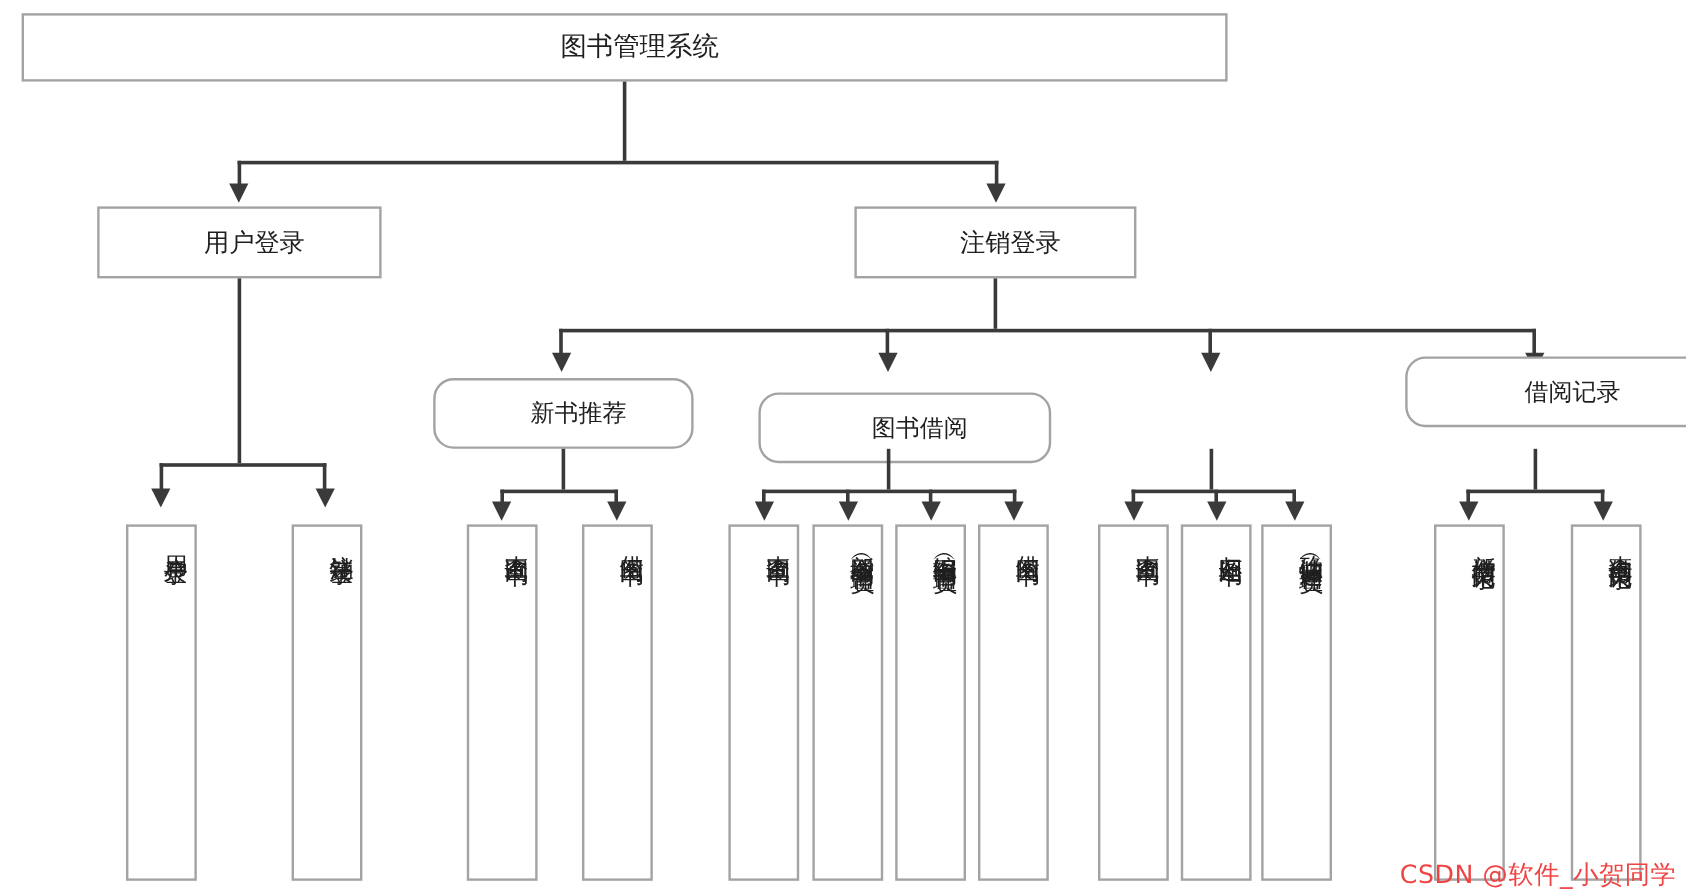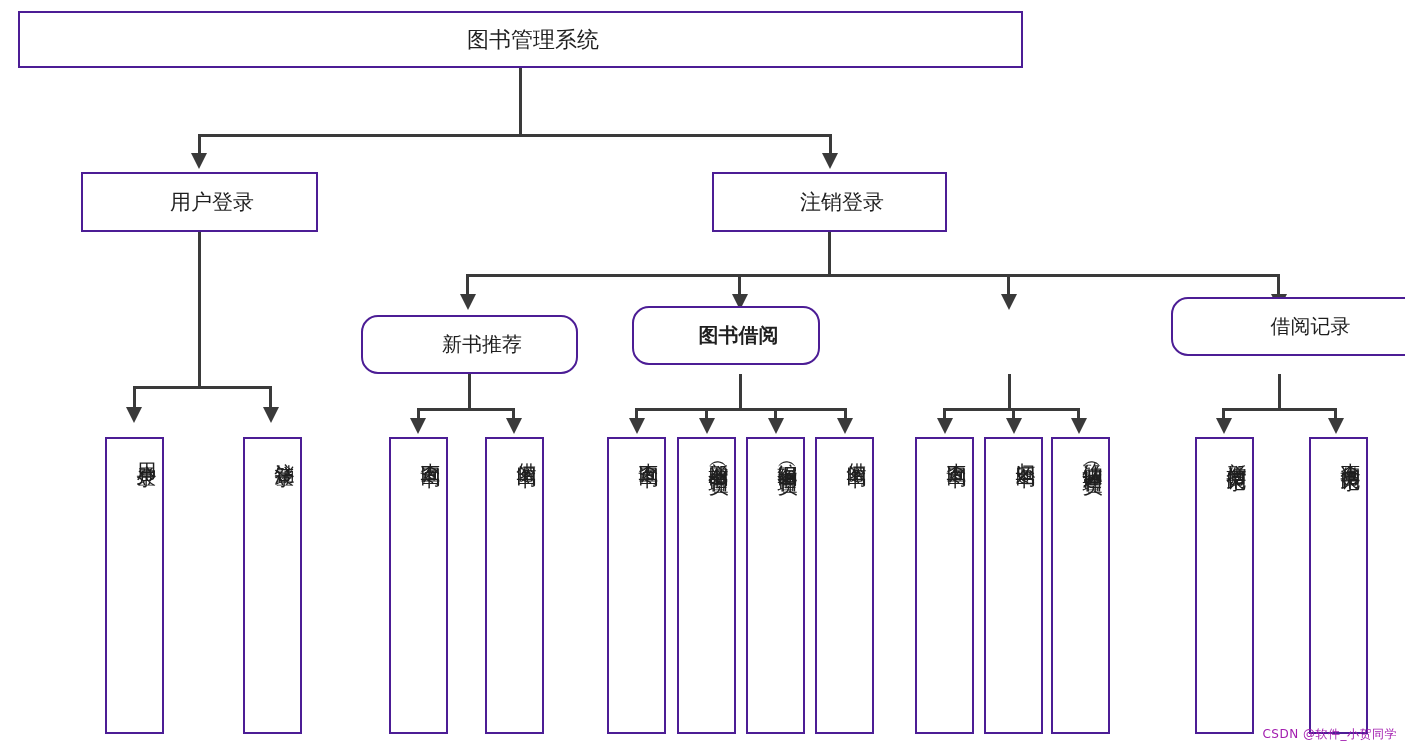--- a/index.html
+++ b/index.html
@@ -16,21 +16,21 @@
     width: 1405px;
     height: 747px;
     background: #ffffff;
     overflow: hidden;
   }
   
   .node {
     position: absolute;
     box-sizing: border-box;
     background: #ffffff;
-    border: 2px solid #4c1d95;
+    border: 2px solid #a3a3a3;
     display: flex;
     align-items: center;
     justify-content: center;
     color: #1f1f1f;
     line-height: 1.08;
     padding-left: 25px;
   }
   .node.lvl0 {
     font-size: 22px;
   }
@@ -68,22 +68,22 @@
     height: 0;
     border-left: 8px solid transparent;
     border-right: 8px solid transparent;
     border-top: 16px solid #3a3a3a;
   }
   
   #watermark {
     position: absolute;
     right: 8px;
     bottom: 4px;
-    font-size: 12px;
-    color: #a21caf;
+    font-size: 21px;
+    color: #ef4444;
     white-space: nowrap;
     letter-spacing: 0.5px;
   }
 </style>
 </head>
 <body>
 
 <div id="canvas">
 
   <div class="node lvl0" style="left:18px; top:11px; width:1005px; height:57px;">
@@ -118,21 +118,21 @@
   <div class="ln v" style="left:738px; top:274px; width:3px; height:22px;"></div>
   <div class="arrow" style="left:732px; top:294px;"></div>
   <div class="ln v" style="left:1007px; top:274px; width:3px; height:22px;"></div>
   <div class="arrow" style="left:1001px; top:294px;"></div>
   <div class="ln v" style="left:1277px; top:274px; width:3px; height:22px;"></div>
   <div class="arrow" style="left:1271px; top:294px;"></div>
 
   <div class="node lvl2" style="left:361px; top:315px; width:217px; height:59px;">
     <span>新书推荐</span>
   </div>
-  <div class="node lvl2" style="left:632px; top:306px; width:188px; height:59px;font-weight:bold;">
+  <div class="node lvl2" style="left:632px; top:327px; width:244px; height:59px;">
     <span>图书借阅</span>
   </div>
   <div class="node lvl2" style="left:1171px; top:297px; width:254px; height:59px;">
     <span>借阅记录</span>
   </div>
 
   <div class="ln v" style="left:468px; top:374px; width:3px; height:34px;"></div>
   <div class="ln h" style="left:417px; top:408px; width:98px; height:3px;"></div>
   <div class="ln v" style="left:417px; top:408px; width:3px; height:14px;"></div>
   <div class="arrow" style="left:410px; top:418px;"></div>

